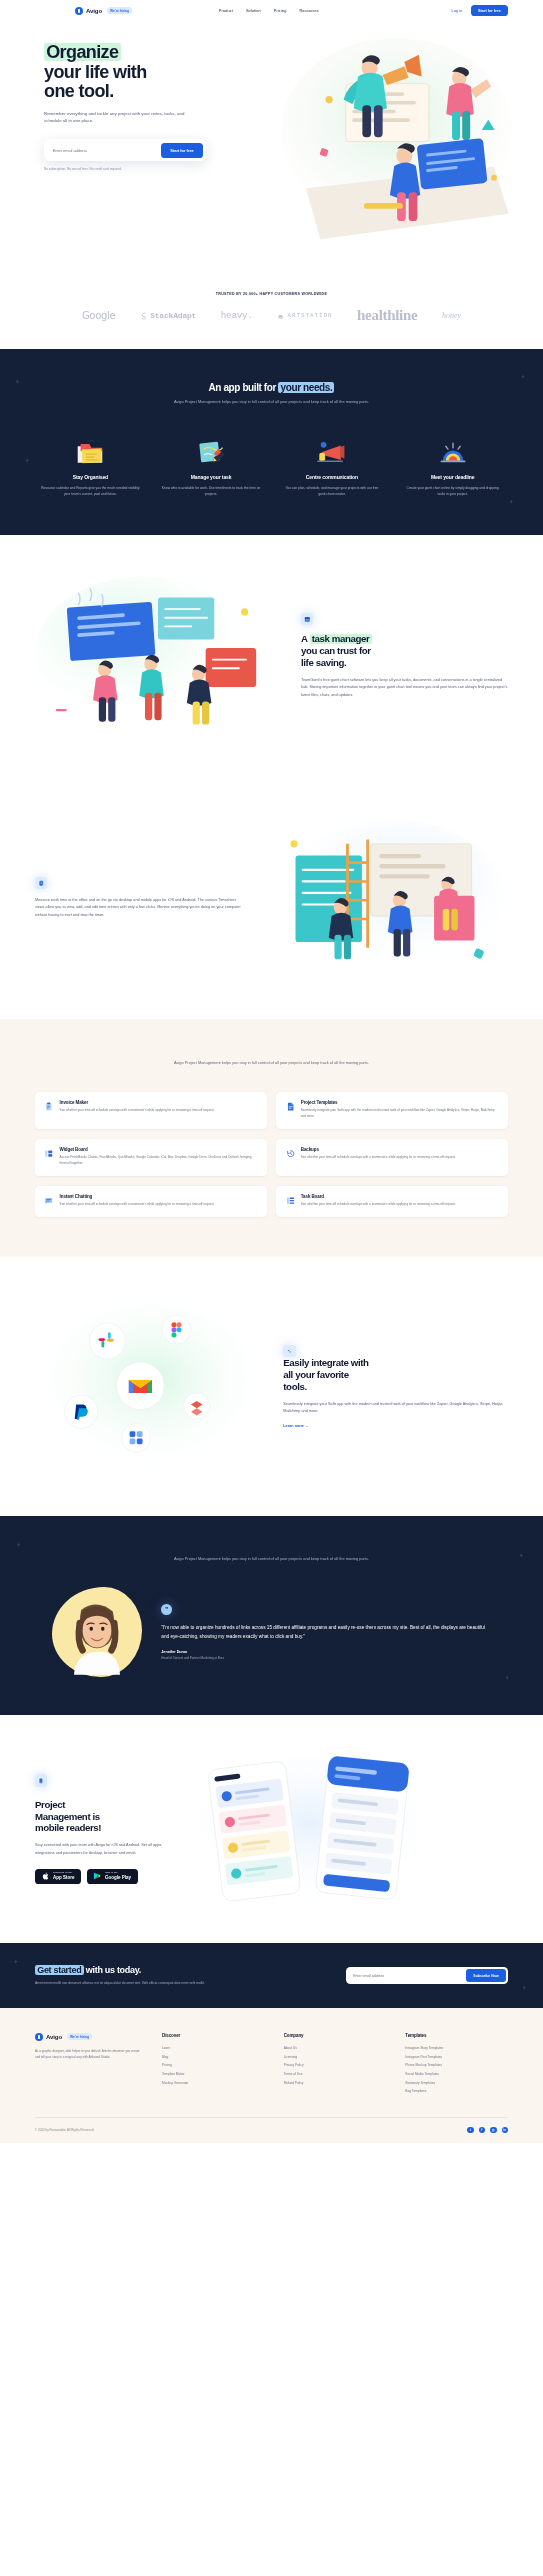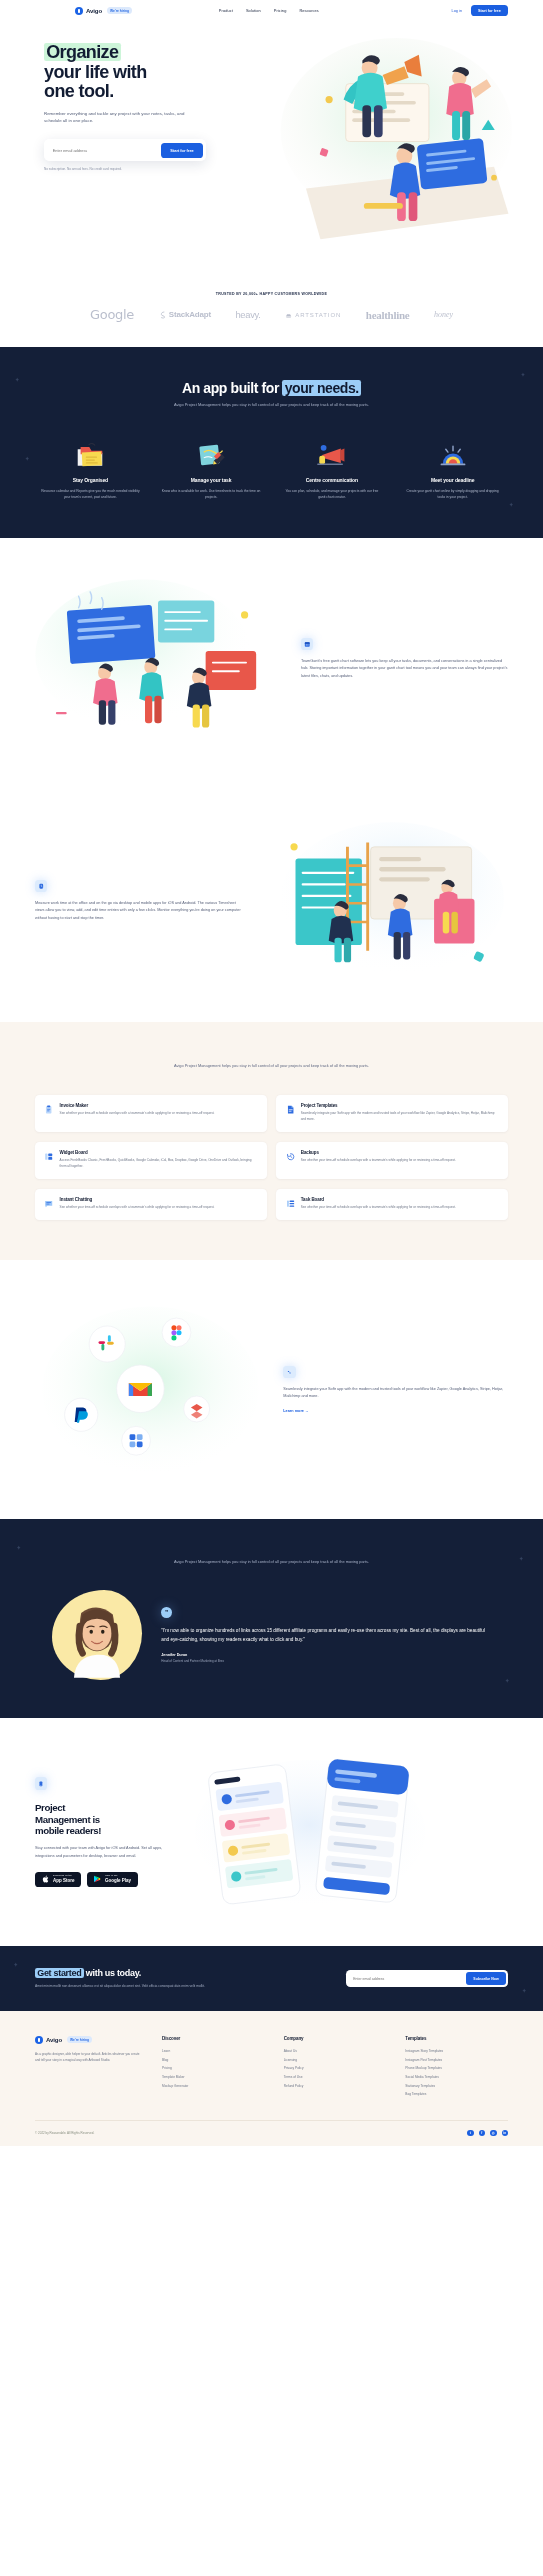--- a/index.html
+++ b/index.html
@@ -74,34 +74,34 @@
 
   
   .trust { text-align:center; padding-top: 2.9px; }
   .trust-label {
     font-size: 3.6px; font-weight: 800; letter-spacing: 0.3px; color:#1c2845;
   }
   .logos {
     margin-top: 11.6px; display:flex; justify-content:center; align-items:center;
     gap: 24.6px; opacity:.42; padding-bottom: 24.6px;
   }
-  .logo { color:#5b6687; white-space:nowrap; }
-  .logo-google { font-size: 13px; letter-spacing:-0.3px; font-family:"DejaVu Sans",sans-serif;}
+  .logo { color:#5b6687; white-space:nowrap;font-family:Liberation Mono, monospace; }
+  .logo-google { font-size: 10px; letter-spacing:-0.3px; font-family:"DejaVu Sans",sans-serif;}
   .logo-stack { font-size: 8px; font-weight:600; letter-spacing:-0.2px; display:flex; align-items:center; gap:2.2px;}
   .logo-heavy { font-size: 9.4px; letter-spacing:-0.3px; }
   .logo-art { font-size: 6px; letter-spacing:0.9px; display:flex; align-items:center; gap:2.9px;}
-  .logo-health { font-size: 11px; font-weight:800; font-family:"Liberation Serif",serif; letter-spacing:-0.3px;}
+  .logo-health { font-size: 15px; font-weight:800; font-family:"Liberation Serif",serif; letter-spacing:-0.3px;}
   .logo-honey { font-size: 8px; font-style:italic; font-family:"Liberation Serif",serif;}
 
   
   .dark {
     background:#141f38; color:#fff; padding: 33px 35px 38px;
     position:relative; overflow:hidden;
   }
-  .sec-title { text-align:center; font-size:14px; font-weight:800; letter-spacing:-0.4px; }
+  .sec-title { text-align:center; font-size:10px; font-weight:800; letter-spacing:-0.4px; }
   .hl-blue { background:#9ccdf7; color:#101a30; padding:0 2.2px; border-radius:2.2px; }
   .sec-sub {
     text-align:center; margin-top: 6.5px; font-size:3.9px; line-height:1.75;
     color:#a8b2c8; max-width: 238px; margin-left:auto; margin-right:auto;
   }
   .cards4 { display:flex; gap: 10px; margin-top: 29px; }
   .card4 { flex:1; text-align:center; }
   .card4-ico { height: 30px; display:flex; align-items:flex-end; justify-content:center; }
   .card4-t { font-size:5px; font-weight:700; margin-top:8.7px; letter-spacing:-0.1px;}
   .card4-d { font-size:3.3px; line-height:1.85; color:#aeb7cb; margin-top:5px; padding:0 5.8px;}
@@ -439,20 +439,25 @@
     </div>
     <div class="alt-copy">
       <div class="pill-ico">
         <svg width="6.5" height="6.5" viewBox="0 0 24 24">
             <rect x="3" y="5" width="18" height="16" rx="3" fill="#2f6ce0"></rect>
             <rect x="3" y="5" width="18" height="5" rx="2" fill="#1b4fba"></rect>
             <rect x="7" y="13" width="3" height="3" fill="#fff"></rect>
             <rect x="13" y="13" width="3" height="3" fill="#fff"></rect>
           </svg>
       </div>
+      <h2 class="alt-h2">
+        <span>A </span><span class="hl-mark">task manager</span><br>
+        <span>you can trust for</span><br>
+        <span>life saving.</span>
+      </h2>
       <p class="alt-p">TeamGantt's free gantt chart software lets you keep all your tasks, documents, and conversations in a single centralized hub. Storing important information together in your gantt chart tool means you and your team can always find your project's latest files, chats, and updates.</p>
     </div>
   </section>
 
   <section class="alt">
     <div class="alt-copy">
       <div class="pill-ico">
         <svg width="6.5" height="6.5" viewBox="0 0 24 24">
             <rect x="5" y="3" width="14" height="18" rx="4" fill="#2f6ce0"></rect>
             <path d="M12 8v4l3 2" stroke="#fff" stroke-width="1.8" fill="none" stroke-linecap="round"></path>
@@ -646,20 +651,25 @@
         </g>
       </svg>
     </div>
     <div>
       <div class="pill-ico">
         <svg width="6.5" height="6.5" viewBox="0 0 24 24">
             <path d="M7 7h4v4H7zM13 13h4v4h-4z" fill="#2f6ce0"></path>
             <path d="M11 9h2v6h-2z" fill="#7fb0f2"></path>
           </svg>
       </div>
+      <h2 class="int-h2">
+        <span>Easily integrate with</span><br>
+        <span>all your favorite</span><br>
+        <span>tools.</span>
+      </h2>
       <p class="int-p">Seamlessly integrate your Softr app with the modern and trusted tools of your workflow like Zapier, Google Analytics, Stripe, Hotjar, Mailchimp and more.</p>
       <a class="learn"><span>Learn more</span> →</a>
     </div>
   </section>
 
   <section class="testi">
     <span class="sparkle" style="left:16px;top:24.6px">✦</span>
     <span class="sparkle" style="right:19px;top:36px">✦</span>
     <span class="sparkle" style="right:33px;bottom:33px">✦</span>
 

